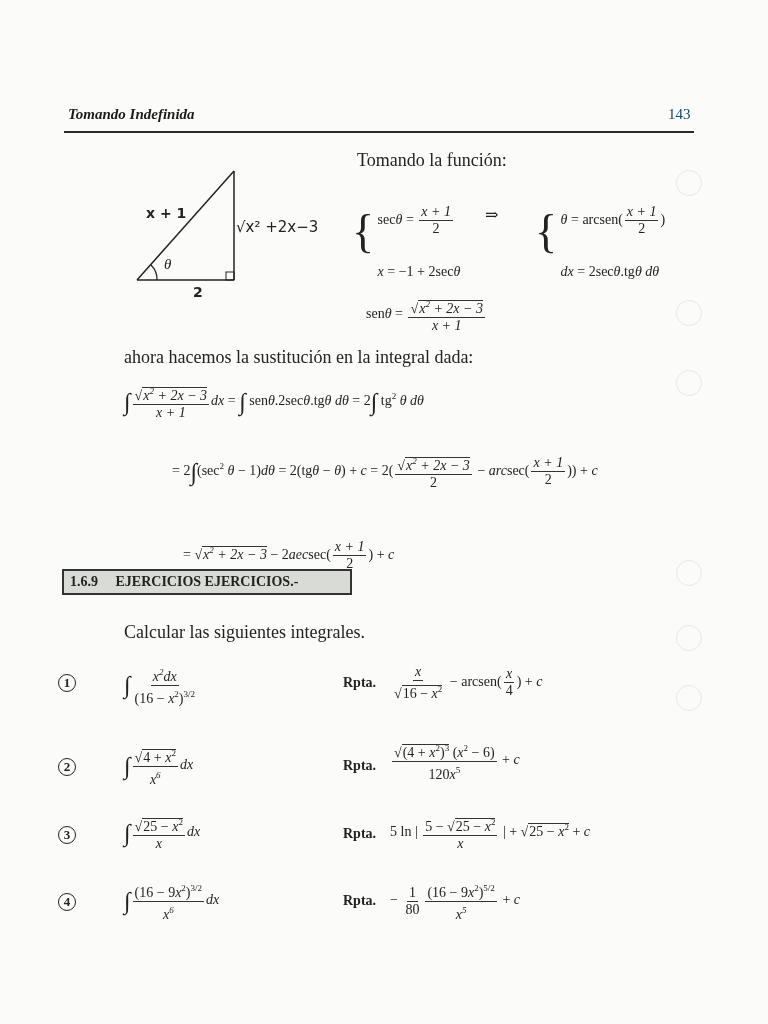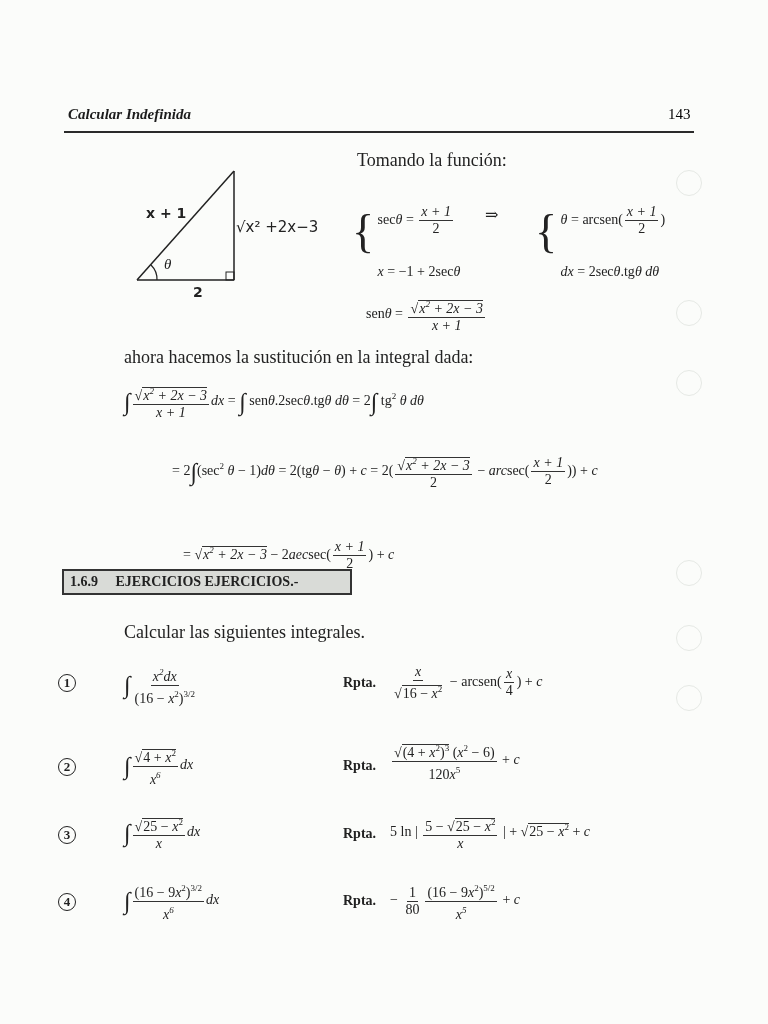--- a/index.html
+++ b/index.html
@@ -1,20 +1,20 @@
 <!DOCTYPE html>
 <html><head>
 <meta charset="utf-8">
 <style>
   html,body{margin:0;padding:0;}
   body{width:768px;height:1024px;background:#fbfcfa;position:relative;overflow:hidden;
        font-family:"Liberation Serif","DejaVu Serif",serif;color:#222;}
   .abs{position:absolute;}
   .header-title{left:68px;top:106px;font-size:15px;font-weight:bold;font-style:italic;color:#1c1c1c;}
-  .page-num{left:668px;top:106px;font-size:15px;color:#000000;}
+  .page-num{left:668px;top:106px;font-size:15px;color:#0c4a6e;}
   .header-rule{left:64px;top:131px;width:630px;height:2px;background:#2a2a2a;}
   .txt{font-size:18px;}
   .math{font-size:14px;white-space:nowrap;}
   .it{font-style:italic;}
   .frac{display:inline-flex;flex-direction:column;align-items:center;vertical-align:middle;margin:0 2px;}
   .frac .num{border-bottom:1px solid #333;padding:0 2px;line-height:16px;}
   .frac .den{line-height:16px;padding:0 2px;}
   .sqrt{border-top:1px solid #333;padding-left:1px;}
   .int{font-size:24px;vertical-align:middle;line-height:1;}
   .brace{font-size:46px;line-height:1;vertical-align:middle;font-weight:100;}
@@ -22,21 +22,21 @@
   .section{left:62px;top:569px;width:280px;height:22px;border:2px solid #333;background:#d9dbd7;
            font-weight:bold;font-size:14px;line-height:22px;padding-left:6px;box-sizing:content-box;}
   .circle{width:18px;height:18px;border:1.6px solid #222;border-radius:50%;font-size:13px;font-weight:bold;
           display:flex;align-items:center;justify-content:center;box-sizing:border-box;}
   .rpta{font-weight:bold;font-size:14px;}
   sup{font-size:9px;}
 </style>
 </head>
 <body>
 
-<div class="abs header-title">Calcular Indefinida</div>
+<div class="abs header-title">Tomando Indefinida</div>
 <div class="abs page-num">143</div>
 <div class="abs header-rule"></div>
 
 <div class="abs" style="left:120px;top:150px;width:240px;height:160px;">
   <svg width="240" height="160">
     <line x1="17" y1="130" x2="114" y2="130" stroke="#222" stroke-width="1.5"></line>
     <line x1="114" y1="130" x2="114" y2="21" stroke="#222" stroke-width="1.5"></line>
     <line x1="17" y1="130" x2="114" y2="21" stroke="#222" stroke-width="1.5"></line>
     <rect x="106" y="122" width="8" height="8" fill="none" stroke="#222" stroke-width="1"></rect>
     <path d="M 37 130 A 20 20 0 0 0 31 115" fill="none" stroke="#222" stroke-width="1.2"></path>

